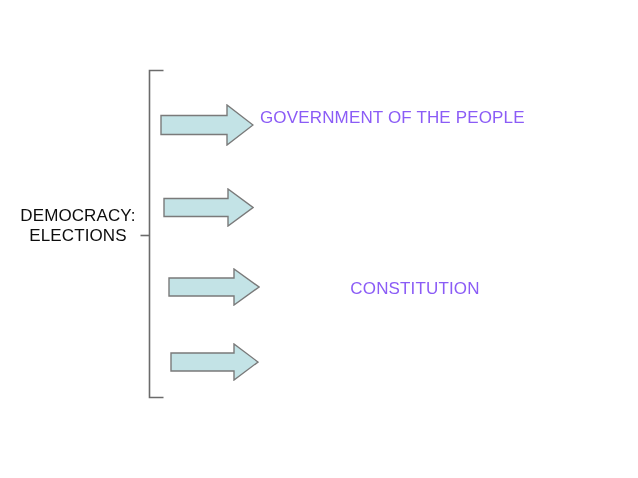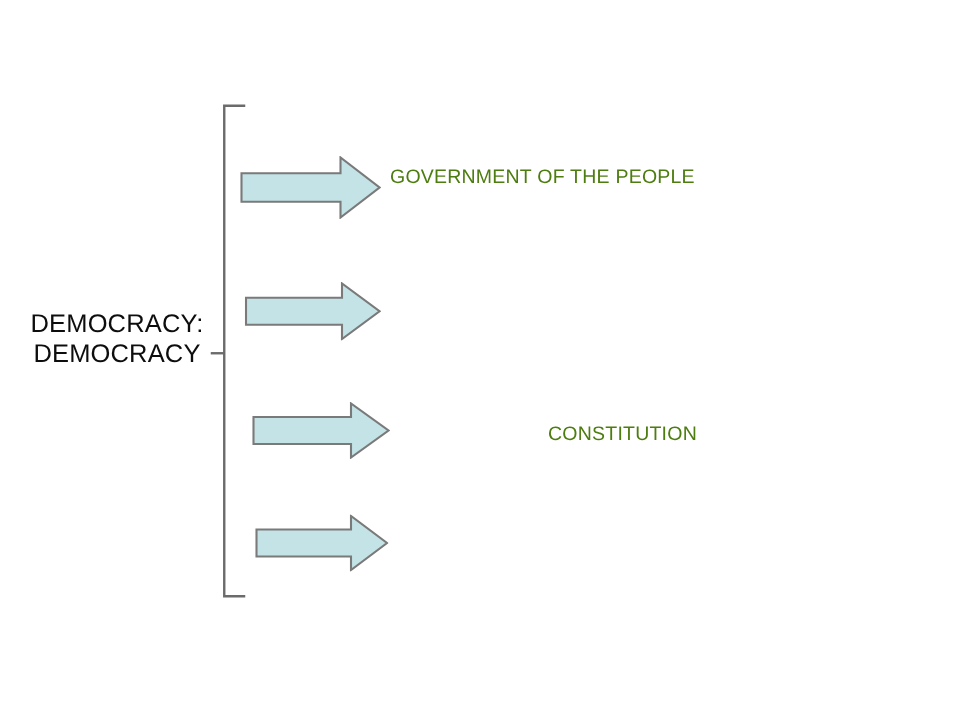--- a/index.html
+++ b/index.html
@@ -48,35 +48,35 @@
   
   .arrow {
     position: absolute;
     display: block;
   }
   .arrow svg { display: block; width: 100%; height: 100%; }
 
   
   .node-text {
     position: absolute;
-    font-size: 13px;
+    font-size: 17px;
     line-height: 20.5px;
-    color: #4d7c0f;
+    color: #8b5cf6;
     letter-spacing: 0.15px;
     white-space: pre-line;
   }
 </style>
 </head>
 <body>
 
 <div id="canvas">
 
   <div class="root-label">
     <span class="line1">DEMOCRACY:</span>
-    <span class="line2">DEMOCRACY</span>
+    <span class="line2">ELECTIONS</span>
   </div>
 
   <div class="bracket">
     <svg width="30" height="336" viewBox="0 0 30 336" xmlns="http://www.w3.org/2000/svg">
       <path d="M 25.5 4.5 L 11.5 4.5 L 11.5 331.5 L 25.5 331.5" fill="none" stroke="#6b6b6b" stroke-width="1.6"></path>
       <path d="M 11.5 169.5 L 2.5 169.5" fill="none" stroke="#6b6b6b" stroke-width="1.6"></path>
     </svg>
   </div>
 
   <div class="arrow" style="left:160px; top:104px; width:94px; height:42px;">

